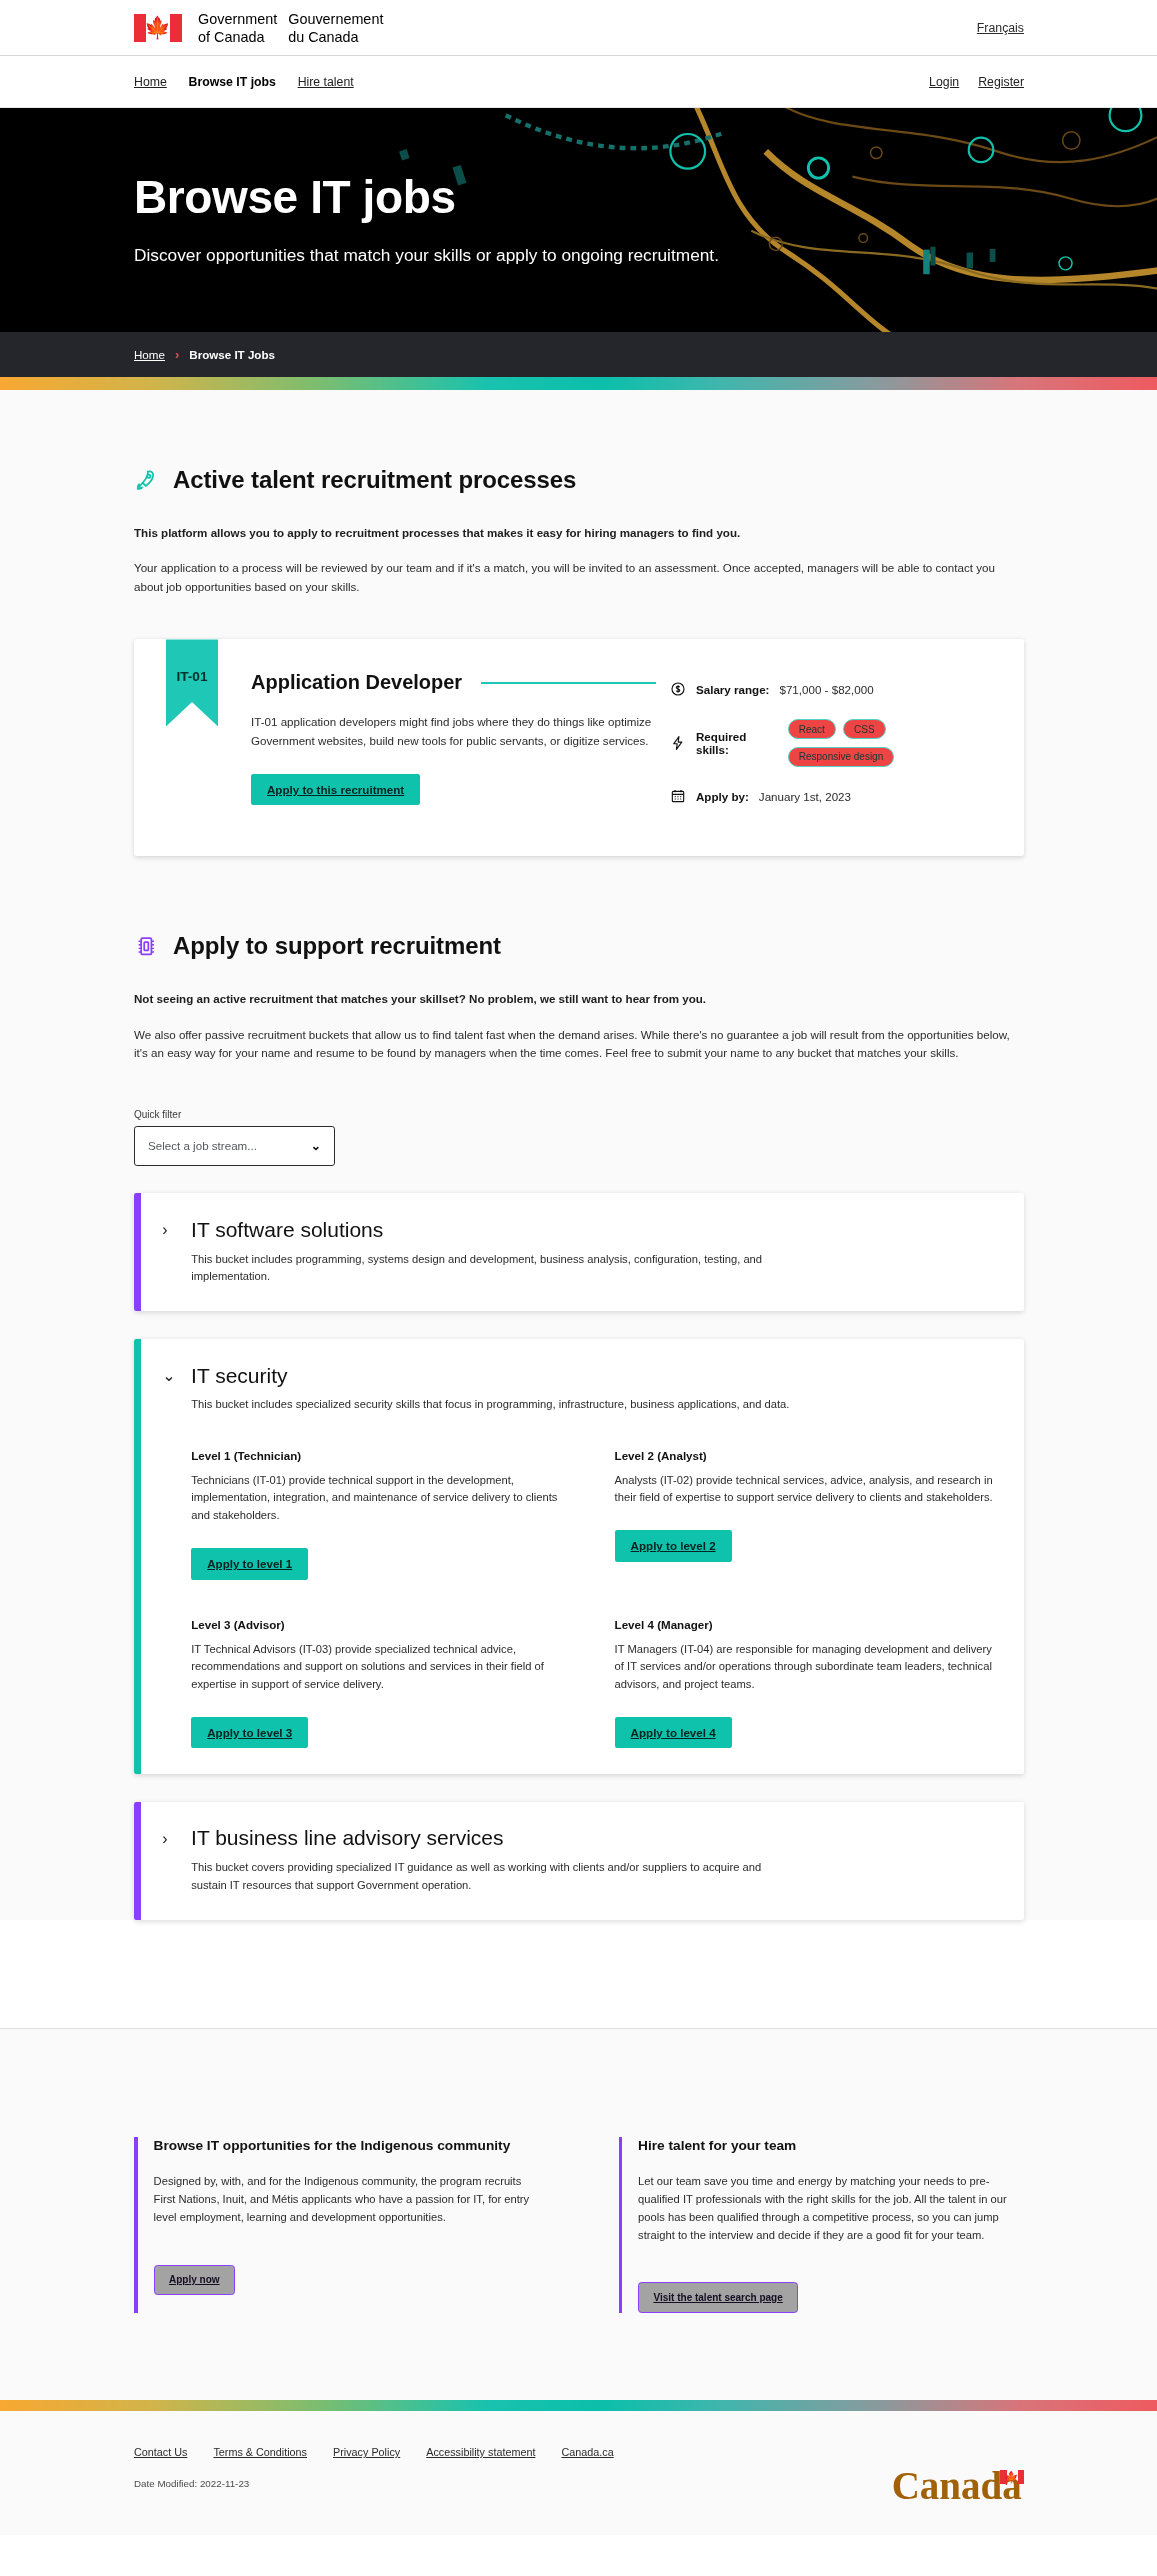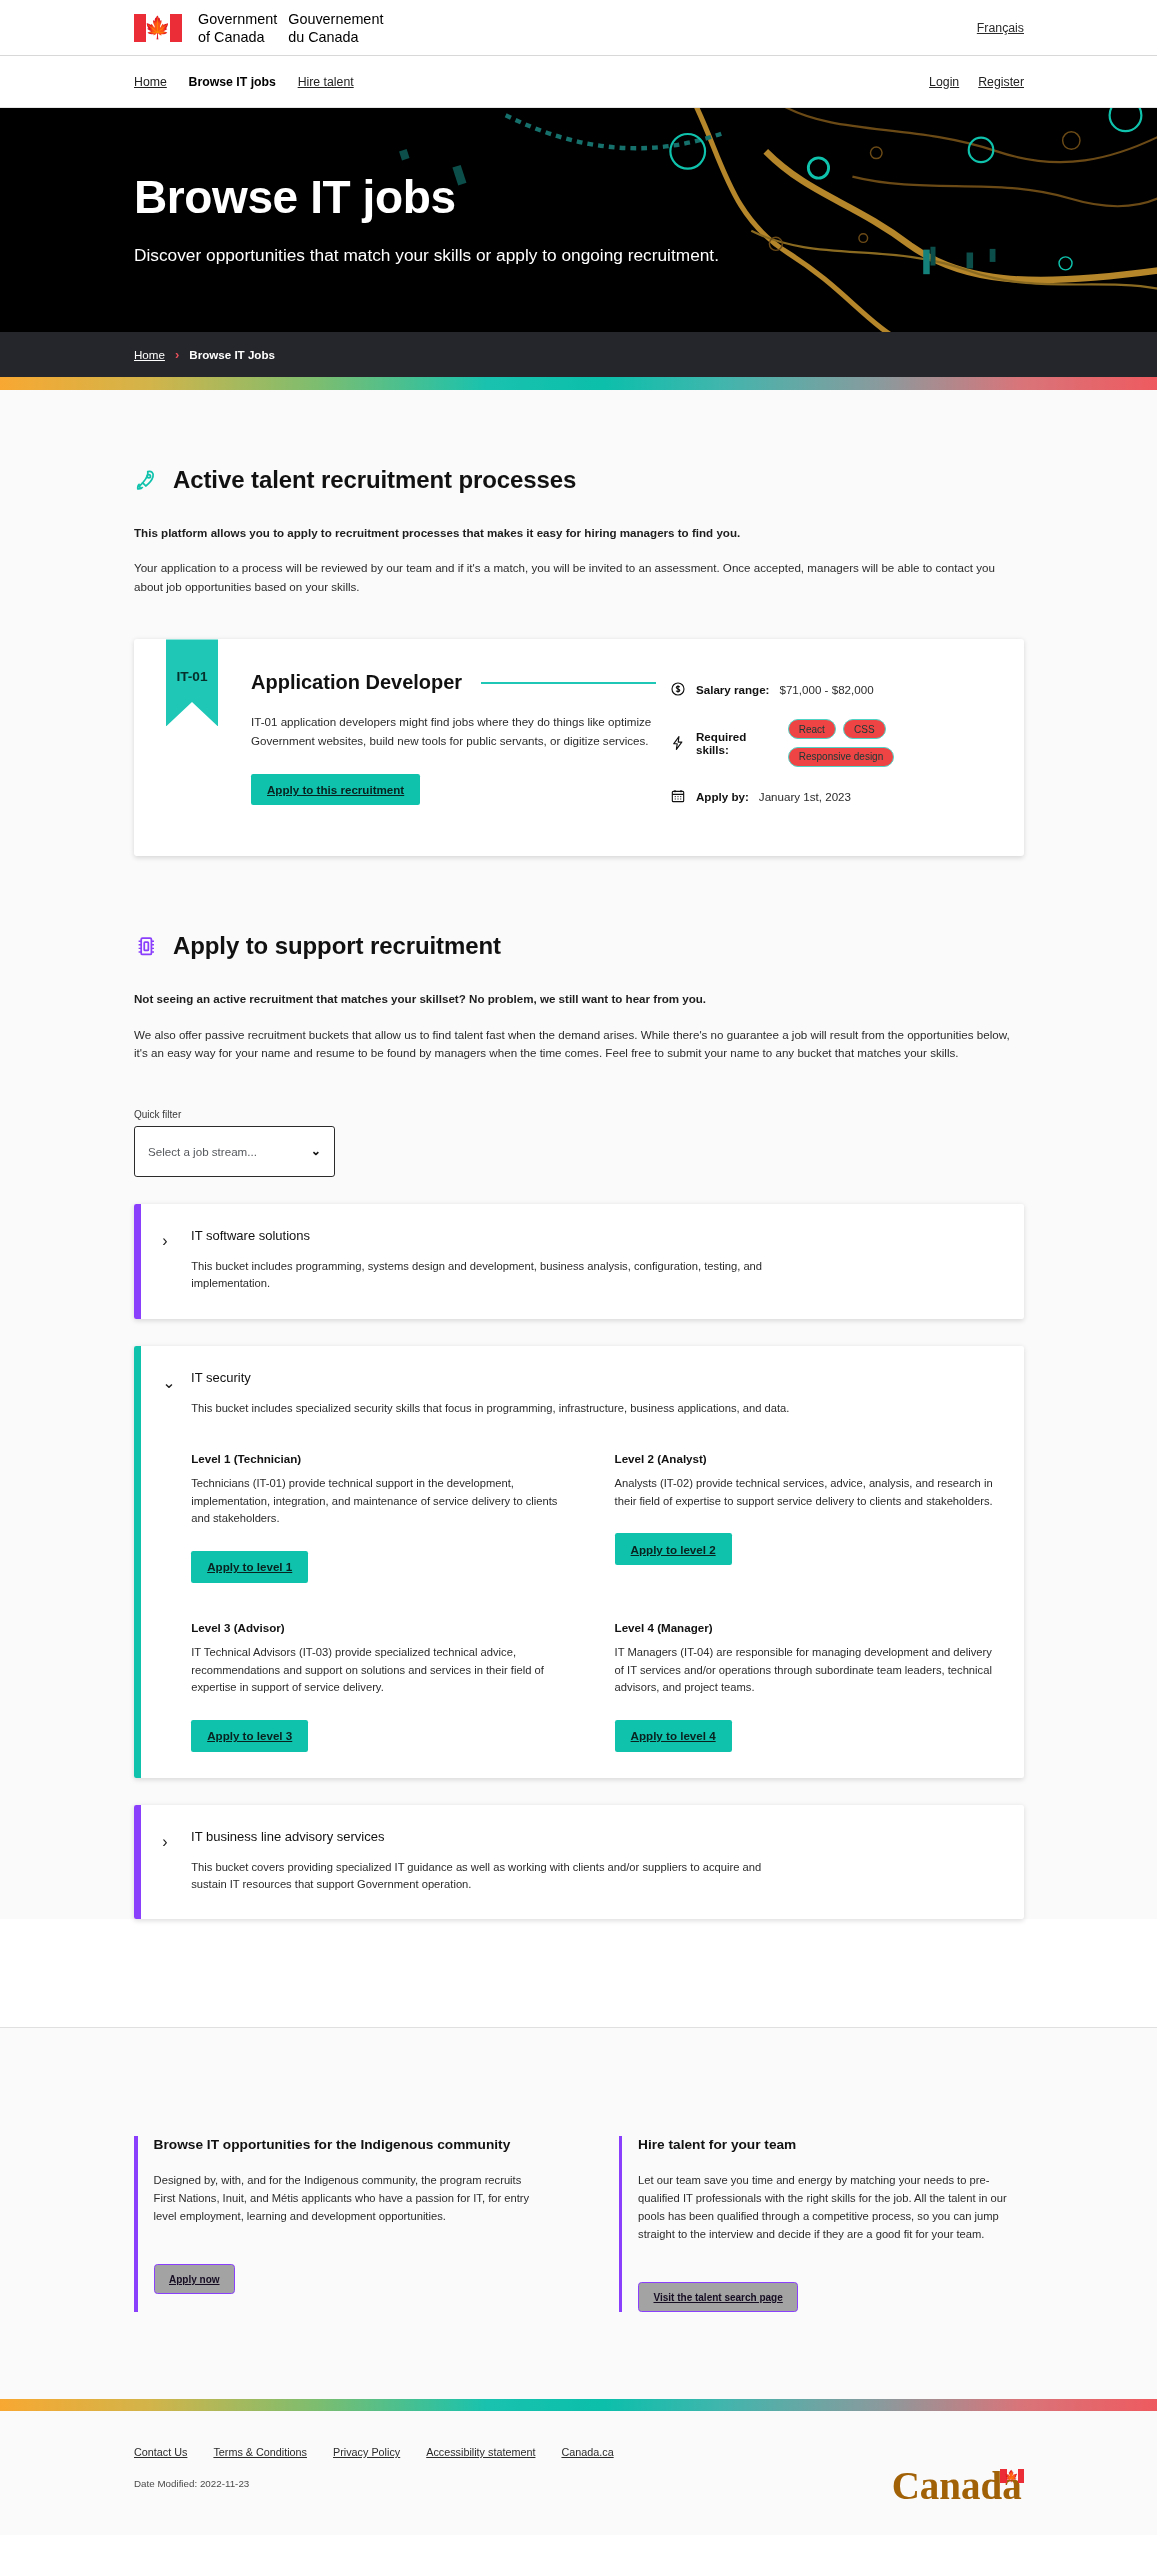--- a/index.html
+++ b/index.html
@@ -114,38 +114,38 @@
   .meta-value { font-size:11.6px; color:#2b2b2b; }
   .chips { display:flex; gap: 7.2px; flex-wrap:wrap; }
   .chip {
     border:0.7px solid #4fd4c6; background:#ef4444; color:#143a36;
     border-radius: 722px; padding: 3.6px 10px; font-size:10px; white-space:nowrap;
   }
 
   
   .field-label { font-size:10px; color:#3a3a3a; margin-top: 46px; }
   .select-wrap {
-    margin-top: 5.8px; width: 201px; height: 51px; border:0.7px solid #2b2b2b; border-radius:2.9px;
+    margin-top: 5.8px; width: 201px; height: 40px; border:0.7px solid #2b2b2b; border-radius:2.9px;
     background:#fff; display:flex; align-items:center; justify-content:space-between;
     padding: 0 13px; cursor:pointer;
   }
   .select-wrap span { font-size:11.6px; color:#55585c; }
   .select-wrap .chev { font-size:12.3px; color:#111; font-weight:700; }
 
   
   .acc {
     margin-top: 27.5px; background:#fff; border-radius:2.2px;
     box-shadow: 0 1.4px 5px rgba(0,0,0,0.13);
     display:flex; overflow:hidden;
   }
   .acc-bar { width:6.5px; flex:none; }
   .acc-body { flex:1; padding: 24.6px 29px 26px 21.7px; }
   .acc-head { display:flex; align-items:flex-start; gap: 17.3px; cursor:pointer; }
   .acc-caret { font-size: 16px; color:#222; line-height: 1; width:11.6px; flex:none; padding-top: 4.3px; }
-  .acc-title { font-size: 13px; font-weight:400; color:#111; line-height:1.15; }
+  .acc-title { font-size: 21px; font-weight:400; color:#111; line-height:1.15; }
   .acc-desc { margin-top: 8.7px; margin-left: 29px; font-size:11.2px; line-height:1.55; color:#2b2b2b; max-width: 600px; }
 
   .levels { margin-left: 29px; margin-top: 35px; display:grid; grid-template-columns: 1fr 1fr; gap: 38px 43px; max-width: 860px; }
   .level h3 { font-size:11.6px; font-weight:700; color:#111; }
   .level p { margin-top: 10px; font-size:11.2px; line-height:1.58; color:#2b2b2b; }
 
   
   .cta-band { background:#fafafa; border-top:0.7px solid #e0e0e0; padding: 0 134px 87px; }
   .cta-grid { display:grid; grid-template-columns: 1fr 1fr; gap: 79px; padding-top: 108px; }
   .cta { display:flex; gap: 16px; }

